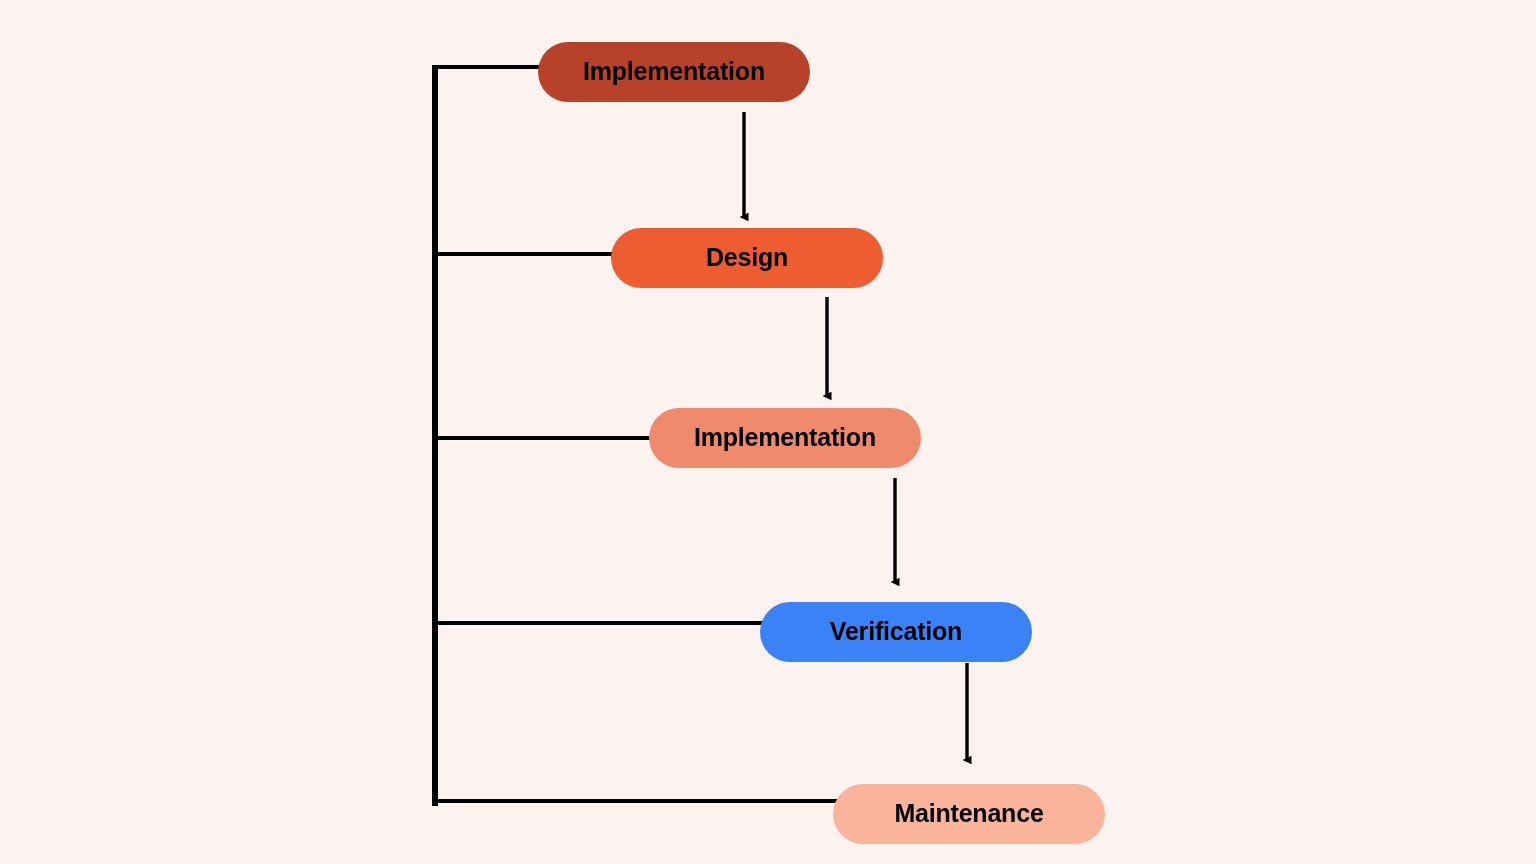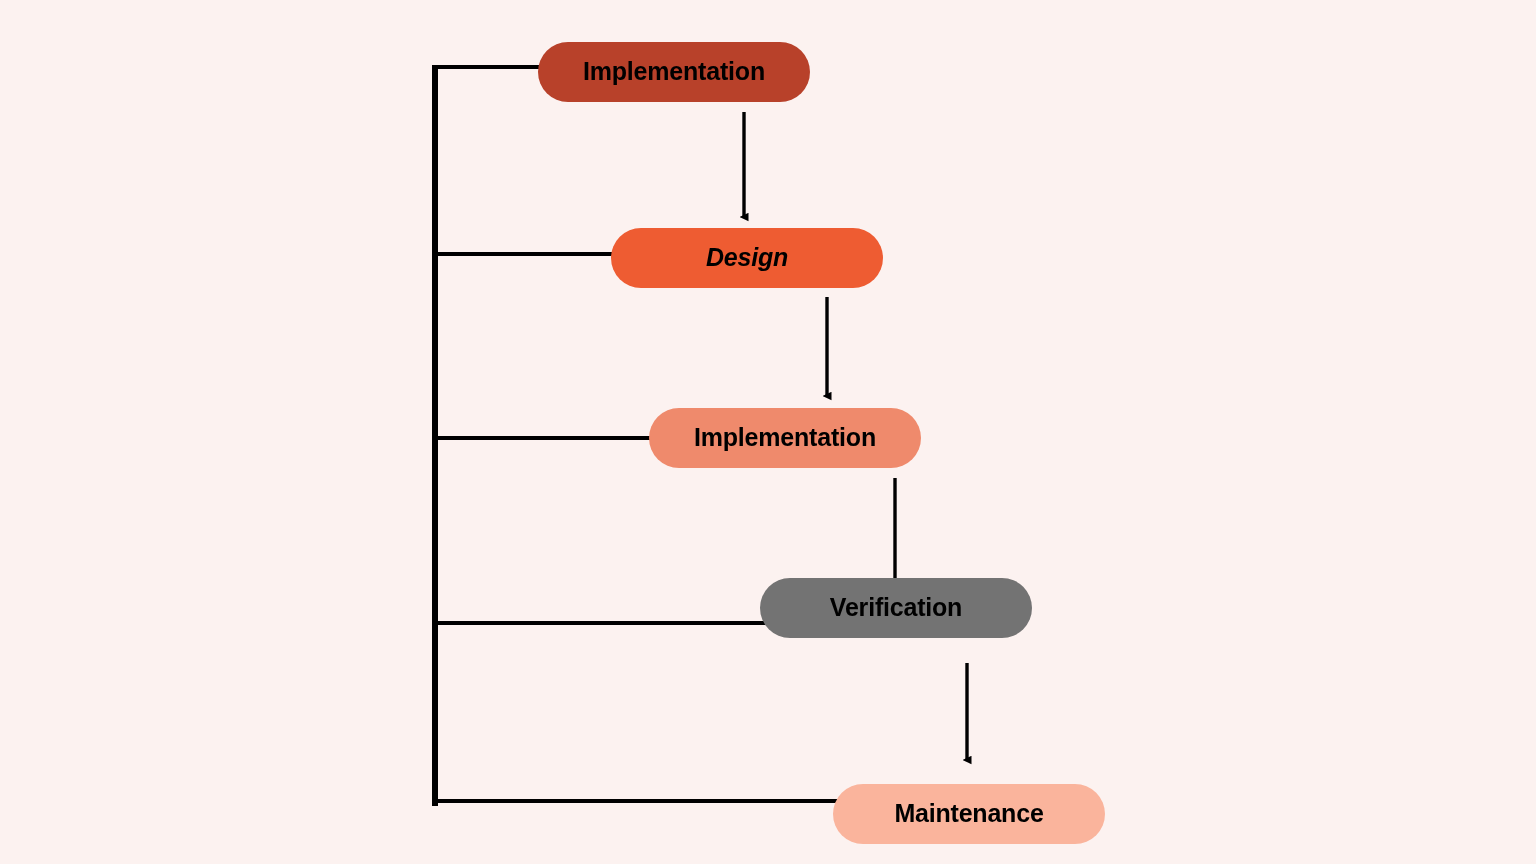--- a/index.html
+++ b/index.html
@@ -73,29 +73,29 @@
         <line x1="827" y1="297" x2="827" y2="396" stroke="#000000" stroke-width="3.4" marker-end="url(#arrowhead)"></line>
         <line x1="895" y1="478" x2="895" y2="582" stroke="#000000" stroke-width="3.4" marker-end="url(#arrowhead)"></line>
         <line x1="967" y1="663" x2="967" y2="760" stroke="#000000" stroke-width="3.4" marker-end="url(#arrowhead)"></line>
       </g>
   </svg>
 
   <div class="stage-node" style="left: 538px; top: 42px; width: 272px; height: 60px; background: rgb(184, 65, 42);">
     <span class="stage-label">Implementation</span>
   </div>
 
-  <div class="stage-node" style="left: 611px; top: 228px; width: 272px; height: 60px; background: rgb(238, 92, 50); font-style: italic;">
+  <div class="stage-node" style="left: 611px; top: 228px; width: 272px; height: 60px; background: rgb(238, 92, 50);">
     <span class="stage-label">Design</span>
   </div>
 
   <div class="stage-node" style="left: 649px; top: 408px; width: 272px; height: 60px; background: rgb(239, 138, 108);">
     <span class="stage-label">Implementation</span>
   </div>
 
-  <div class="stage-node" style="left: 760px; top: 578px; width: 272px; height: 60px; background: #737373;">
+  <div class="stage-node" style="left: 760px; top: 602px; width: 272px; height: 60px; background: #3b82f6;">
     <span class="stage-label">Verification</span>
   </div>
 
   <div class="stage-node" style="left: 833px; top: 771px; width: 272px; height: 60px; background: rgb(250, 180, 156); margin-top: 13px;">
     <span class="stage-label">Maintenance</span>
   </div>
 
 </div>
 
 </body></html>

